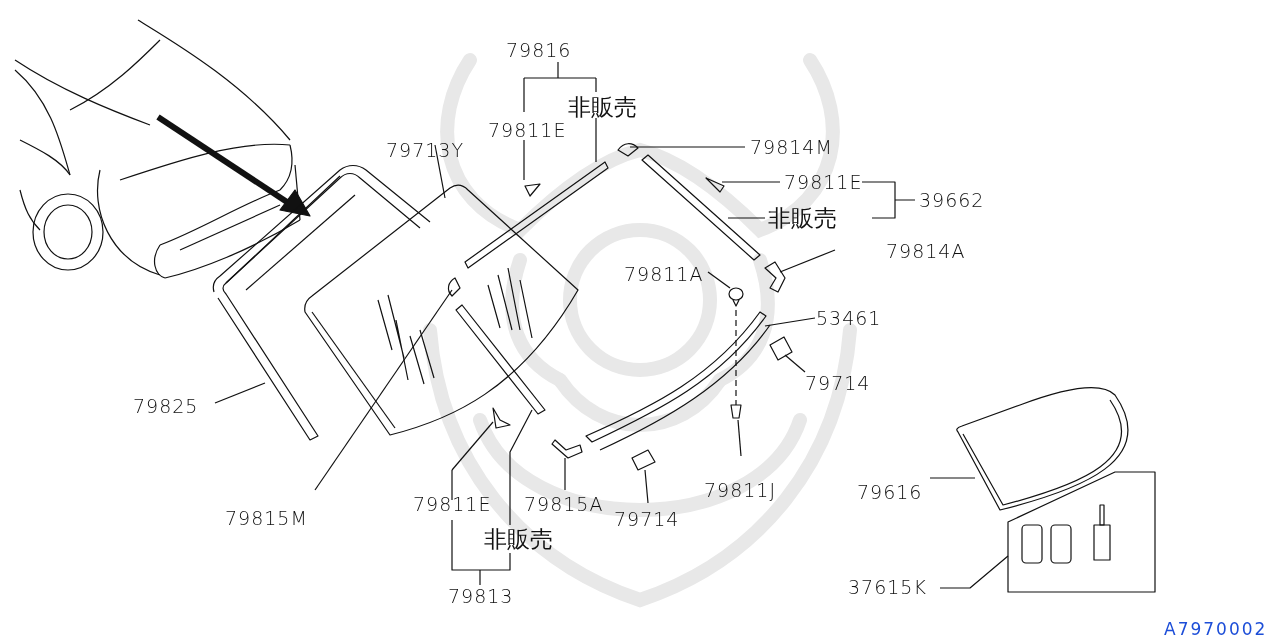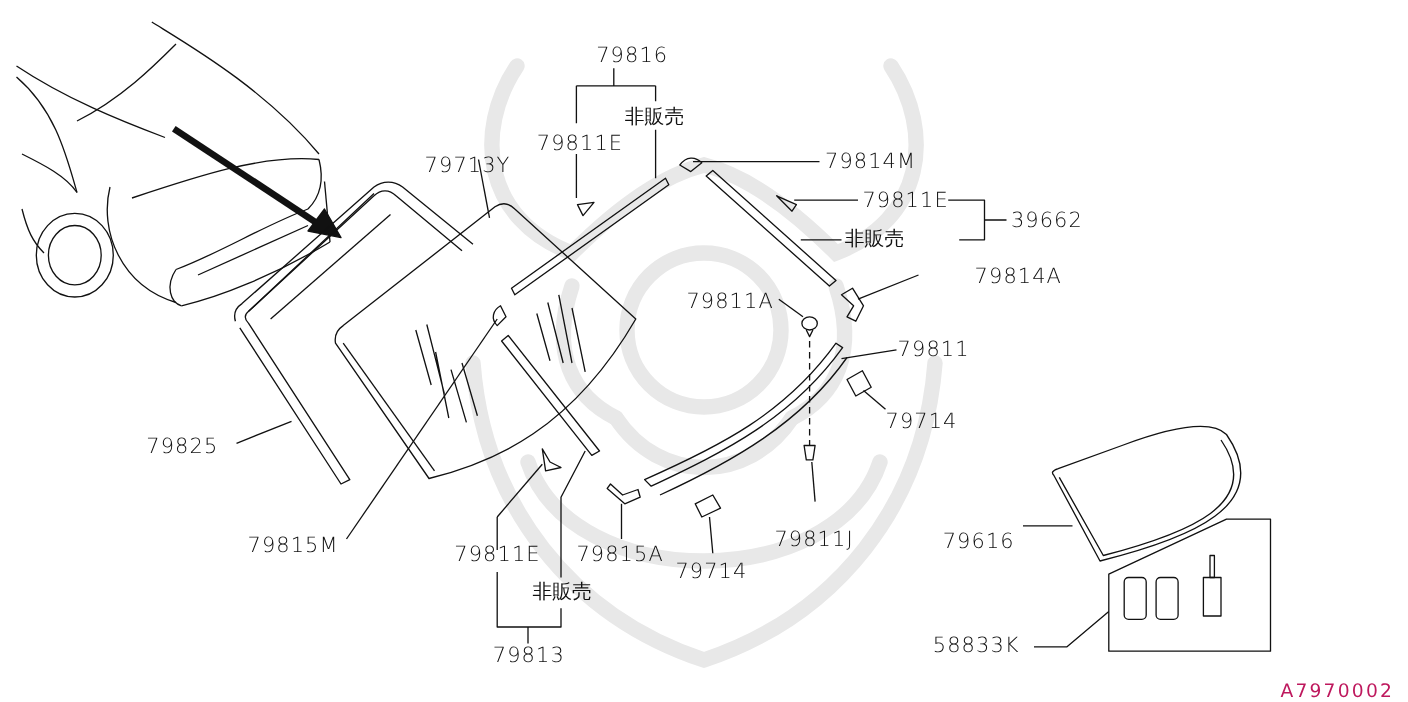--- a/index.html
+++ b/index.html
@@ -1,20 +1,20 @@
 <!DOCTYPE html>
 <html><head>
 <meta charset="utf-8">
 <style>
   html,body{margin:0;padding:0;background:#ffffff;}
   .canvas{position:relative;width:1280px;height:638px;overflow:hidden;background:#fff;font-family:"DejaVu Sans Mono","Liberation Mono",monospace;}
   svg.art{position:absolute;left:0;top:0;}
   .lbl{position:absolute;font-size:19px;color:#111;letter-spacing:1px;white-space:nowrap;line-height:20px;font-family:"DejaVu Sans","Liberation Sans",sans-serif;font-weight:300;}
-  .jp{position:absolute;font-size:18px;color:#111;white-space:nowrap;line-height:20px;font-family:"DejaVu Sans","Liberation Sans",sans-serif;}
-  .code{position:absolute;font-size:17px;color:#be185d;letter-spacing:2px;font-family:"DejaVu Sans","Liberation Sans",sans-serif;}
+  .jp{position:absolute;font-size:23px;color:#111;white-space:nowrap;line-height:20px;font-family:"DejaVu Sans","Liberation Sans",sans-serif;}
+  .code{position:absolute;font-size:17px;color:#1d4ed8;letter-spacing:2px;font-family:"DejaVu Sans","Liberation Sans",sans-serif;}
 </style>
 </head>
 <body>
 
 <div class="canvas">
 
 <svg class="art" width="1280" height="638" viewBox="0 0 1280 638">
 
   <g fill="none" stroke="#e8e8e8" stroke-width="14" stroke-linecap="round">
     <path d="M470 60 C430 120 440 200 520 230 C560 190 600 160 640 150 C680 160 720 190 760 230 C840 200 850 120 810 60"></path>
@@ -142,37 +142,37 @@
       <path d="M452 470 L493 422"></path>
       <path d="M565 458 L565 490"></path>
       <path d="M645 470 L648 503"></path>
       <path d="M738 420 L741 456"></path>
       <path d="M930 478 L975 478"></path>
       <path d="M940 588 L970 588 L1008 556"></path>
     </g>
   </g>
 </svg>
 
-<span class="lbl" style="left:542px;top:40px">79816</span>
+<span class="lbl" style="left:506px;top:40px">79816</span>
 <span class="lbl" style="left:488px;top:120px">79811E</span>
 <span class="jp" style="left:568px;top:97px">非販売</span>
 <span class="lbl" style="left:386px;top:140px">79713Y</span>
 <span class="lbl" style="left:750px;top:137px">79814M</span>
 <span class="lbl" style="left:784px;top:172px">79811E</span>
 <span class="jp" style="left:768px;top:208px">非販売</span>
 <span class="lbl" style="left:919px;top:190px">39662</span>
 <span class="lbl" style="left:886px;top:241px">79814A</span>
 <span class="lbl" style="left:624px;top:264px">79811A</span>
-<span class="lbl" style="left:816px;top:308px">79811</span>
+<span class="lbl" style="left:816px;top:308px">53461</span>
 <span class="lbl" style="left:805px;top:373px">79714</span>
 <span class="lbl" style="left:133px;top:396px">79825</span>
-<span class="lbl" style="left:225px;top:486px">79815M</span>
+<span class="lbl" style="left:225px;top:508px">79815M</span>
 <span class="lbl" style="left:413px;top:494px">79811E</span>
 <span class="lbl" style="left:524px;top:494px">79815A</span>
 <span class="lbl" style="left:614px;top:509px">79714</span>
 <span class="lbl" style="left:704px;top:480px">79811J</span>
 <span class="jp" style="left:484px;top:529px">非販売</span>
 <span class="lbl" style="left:448px;top:586px">79813</span>
 <span class="lbl" style="left:857px;top:482px">79616</span>
-<span class="lbl" style="left:848px;top:577px">58833K</span>
+<span class="lbl" style="left:848px;top:577px">37615K</span>
 <span class="code" style="left:1164px;top:619px">A7970002</span>
 
 </div>
 
 </body></html>

